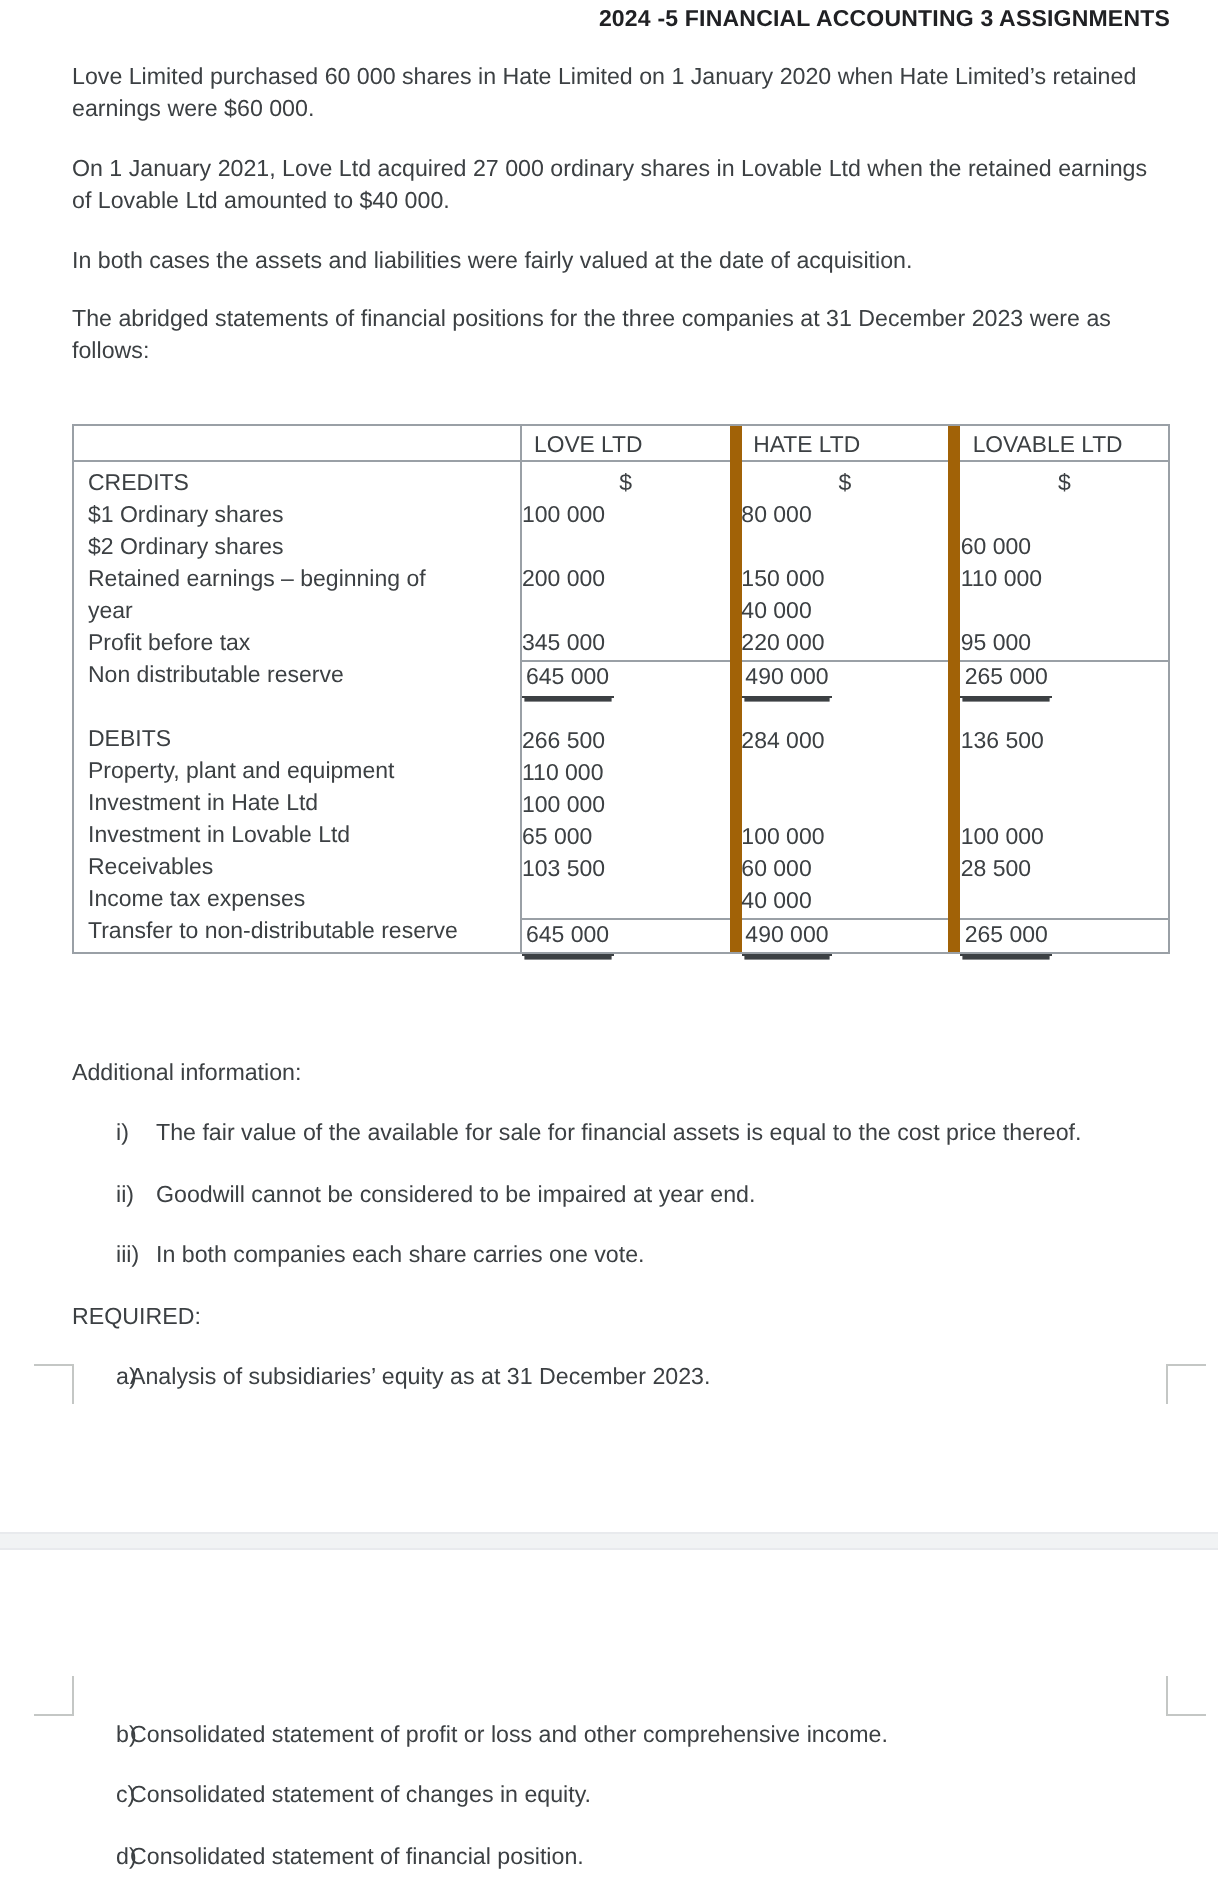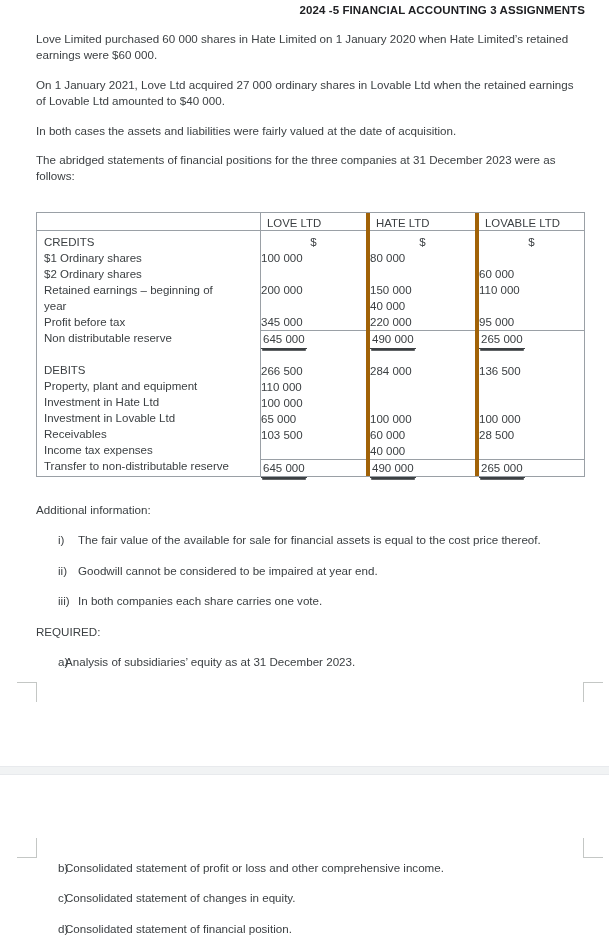--- a/index.html
+++ b/index.html
@@ -70,21 +70,21 @@
     position: relative;
   }
   .col-num-group {
     flex: 1;
     display: flex;
     box-sizing: border-box;
   }
   .col-num {
     flex: 1;
     box-sizing: border-box;
-    border-right: 4px solid #a16207;
+    border-right: 6px solid #a16207;
     position: relative;
   }
   .col-num:last-child { border-right: none; }
 
   .colhead {
     font-size: 11.4px;
     line-height: 16px;
     color: #3c4043;
     padding: 2px 0 1px 6px;
     border-bottom: 1px solid #9aa0a6;
@@ -126,21 +126,21 @@
     display: inline-block;
     border-bottom: 1.2px solid #3c4043;
     padding: 0 2px 1px 2px;
     box-shadow: 0 3px 0 -1.2px #3c4043;
   }
 
   
   .lower {
     position: absolute;
     left: 36px;
-    top: 488px;
+    top: 515px;
     width: 549px;
   }
   .simple-line {
     font-size: 11.6px;
     line-height: 16.4px;
     color: #3c4043;
     margin: 0;
     padding-top: 14px;
   }
   .roman-item {

